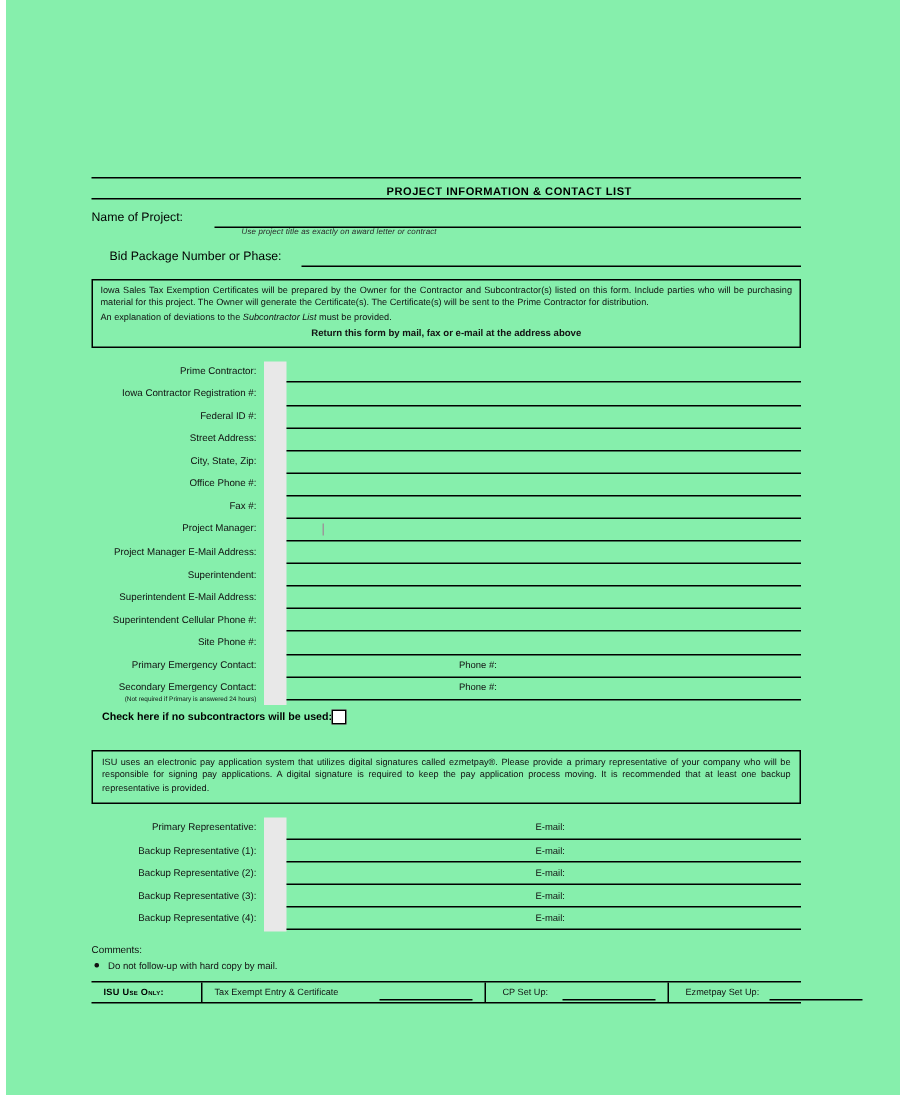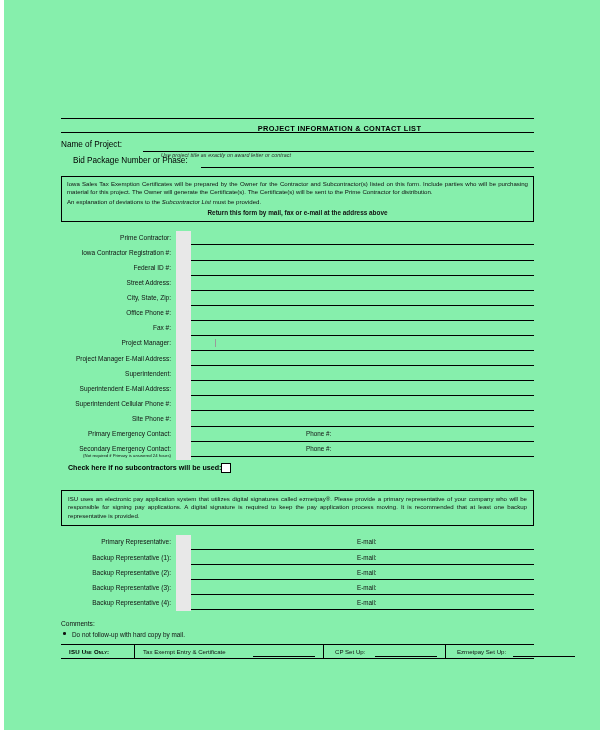--- a/index.html
+++ b/index.html
@@ -74,21 +74,21 @@
     left: 100px;
     top: 14px;
     font-size: 5.3px;
     font-style: italic;
     color: #2b2b2b;
     letter-spacing: 0.1px;
   }
   .bp-row {
     position: relative;
     height: 16px;
-    margin-top: 2px;
+    margin-top: 12px;
   }
   .bp-label {
     position: absolute;
     left: 12px; top: 1px;
     font-size: 8.2px;
   }
   .bp-line {
     position: absolute;
     left: 140px;
     right: 0;

